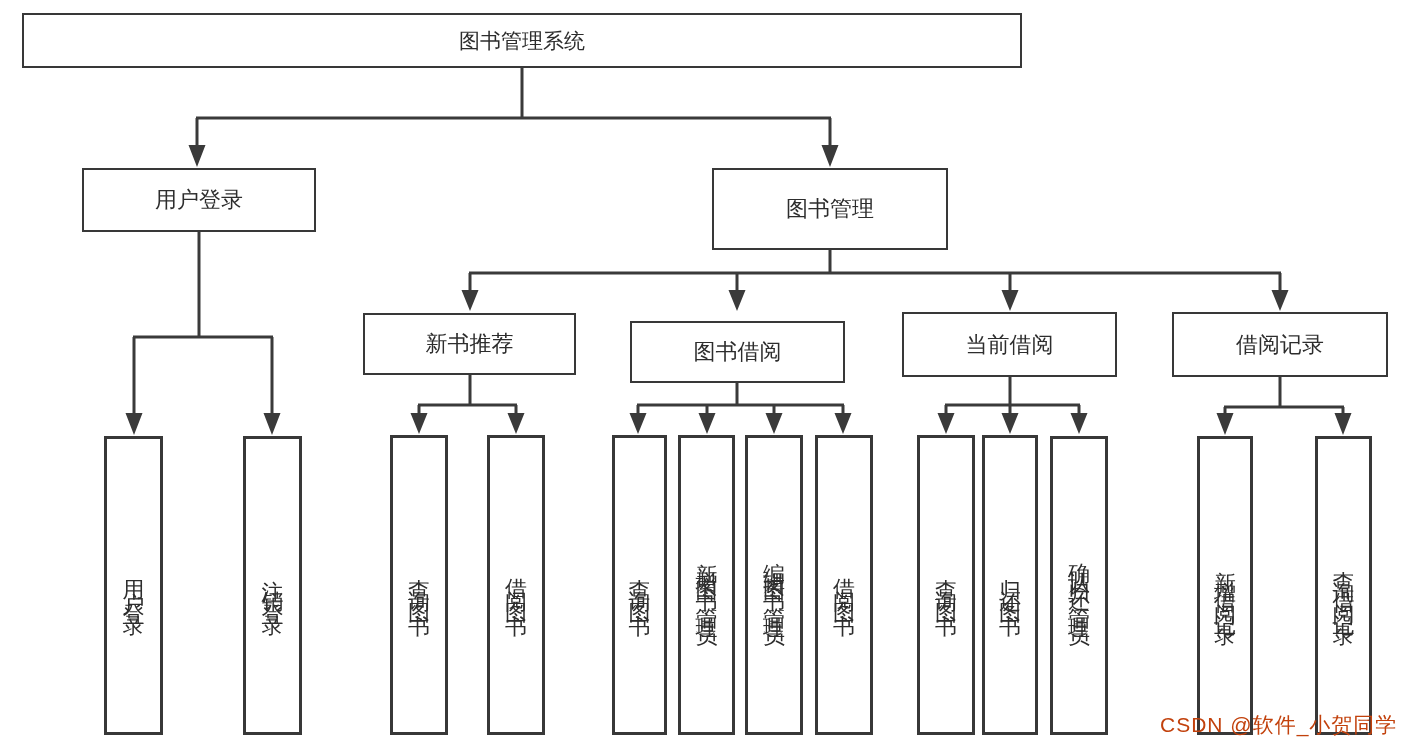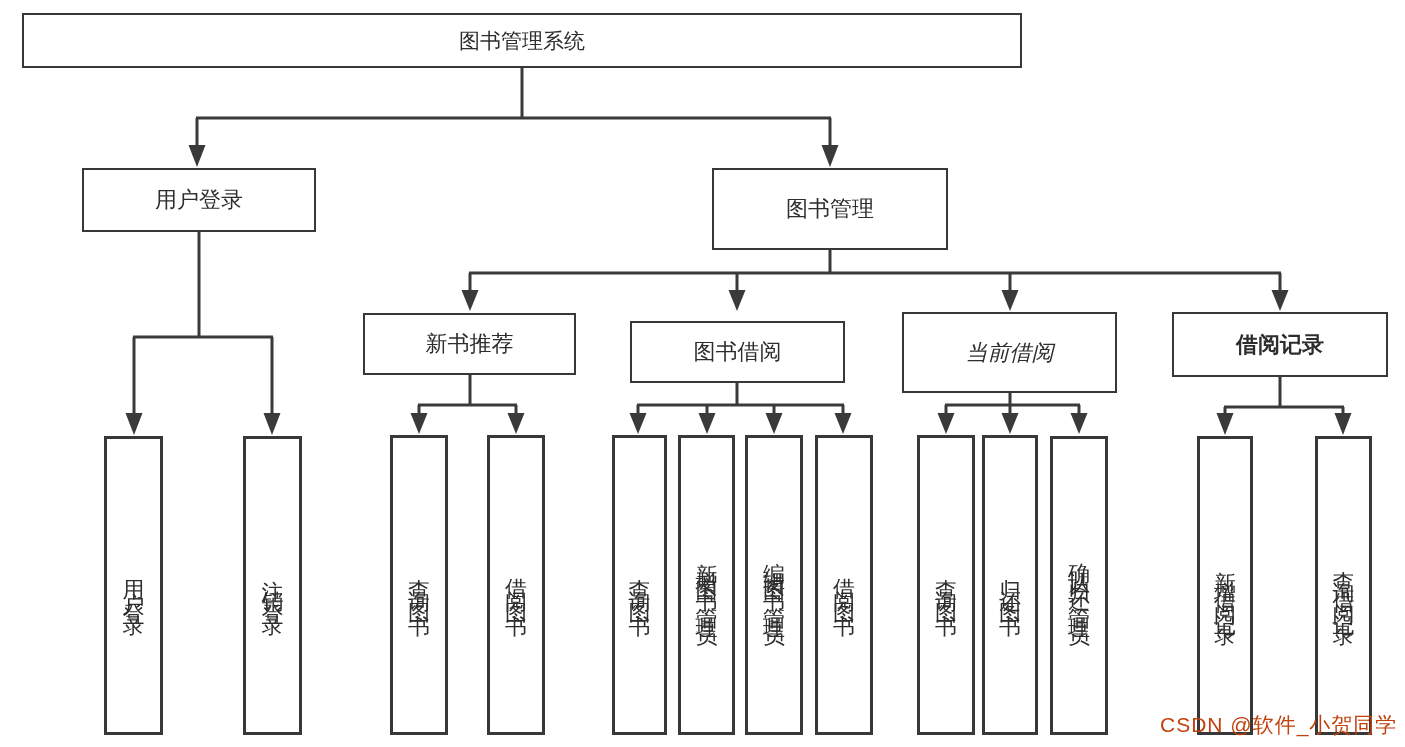--- a/index.html
+++ b/index.html
@@ -41,22 +41,22 @@
   }
   .node.v.v-long { letter-spacing: 9px; }
   .node.v.v-mid  { letter-spacing: 11px; }
 
   
   .nRoot { left: 22px;   top: 13px;  width: 1000px; height: 55px; }
   .nUL   { left: 82px;   top: 168px; width: 234px;  height: 64px; }
   .nBM   { left: 712px;  top: 168px; width: 236px;  height: 82px; }
   .nNB   { left: 363px;  top: 313px; width: 213px;  height: 62px; }
   .nBB   { left: 630px;  top: 313px; width: 215px;  height: 62px; margin-top: 8px; }
-  .nCB   { left: 902px;  top: 312px; width: 215px;  height: 81px; font-style: italic; }
-  .nBR   { left: 1172px; top: 312px; width: 216px;  height: 65px; font-weight: bold; }
+  .nCB   { left: 902px;  top: 312px; width: 215px;  height: 65px; }
+  .nBR   { left: 1172px; top: 312px; width: 216px;  height: 65px; }
 
   
   .lA1 { left: 104px;  top: 436px; width: 59px; height: 299px; }
   .lA2 { left: 243px;  top: 436px; width: 59px; height: 299px; }
   .lB1 { left: 390px;  top: 435px; width: 58px; height: 300px; }
   .lB2 { left: 487px;  top: 435px; width: 58px; height: 300px; }
   .lC1 { left: 612px;  top: 435px; width: 55px; height: 300px; }
   .lC2 { left: 678px;  top: 435px; width: 57px; height: 300px; }
   .lC3 { left: 745px;  top: 435px; width: 58px; height: 300px; }
   .lC4 { left: 815px;  top: 435px; width: 58px; height: 300px; }

